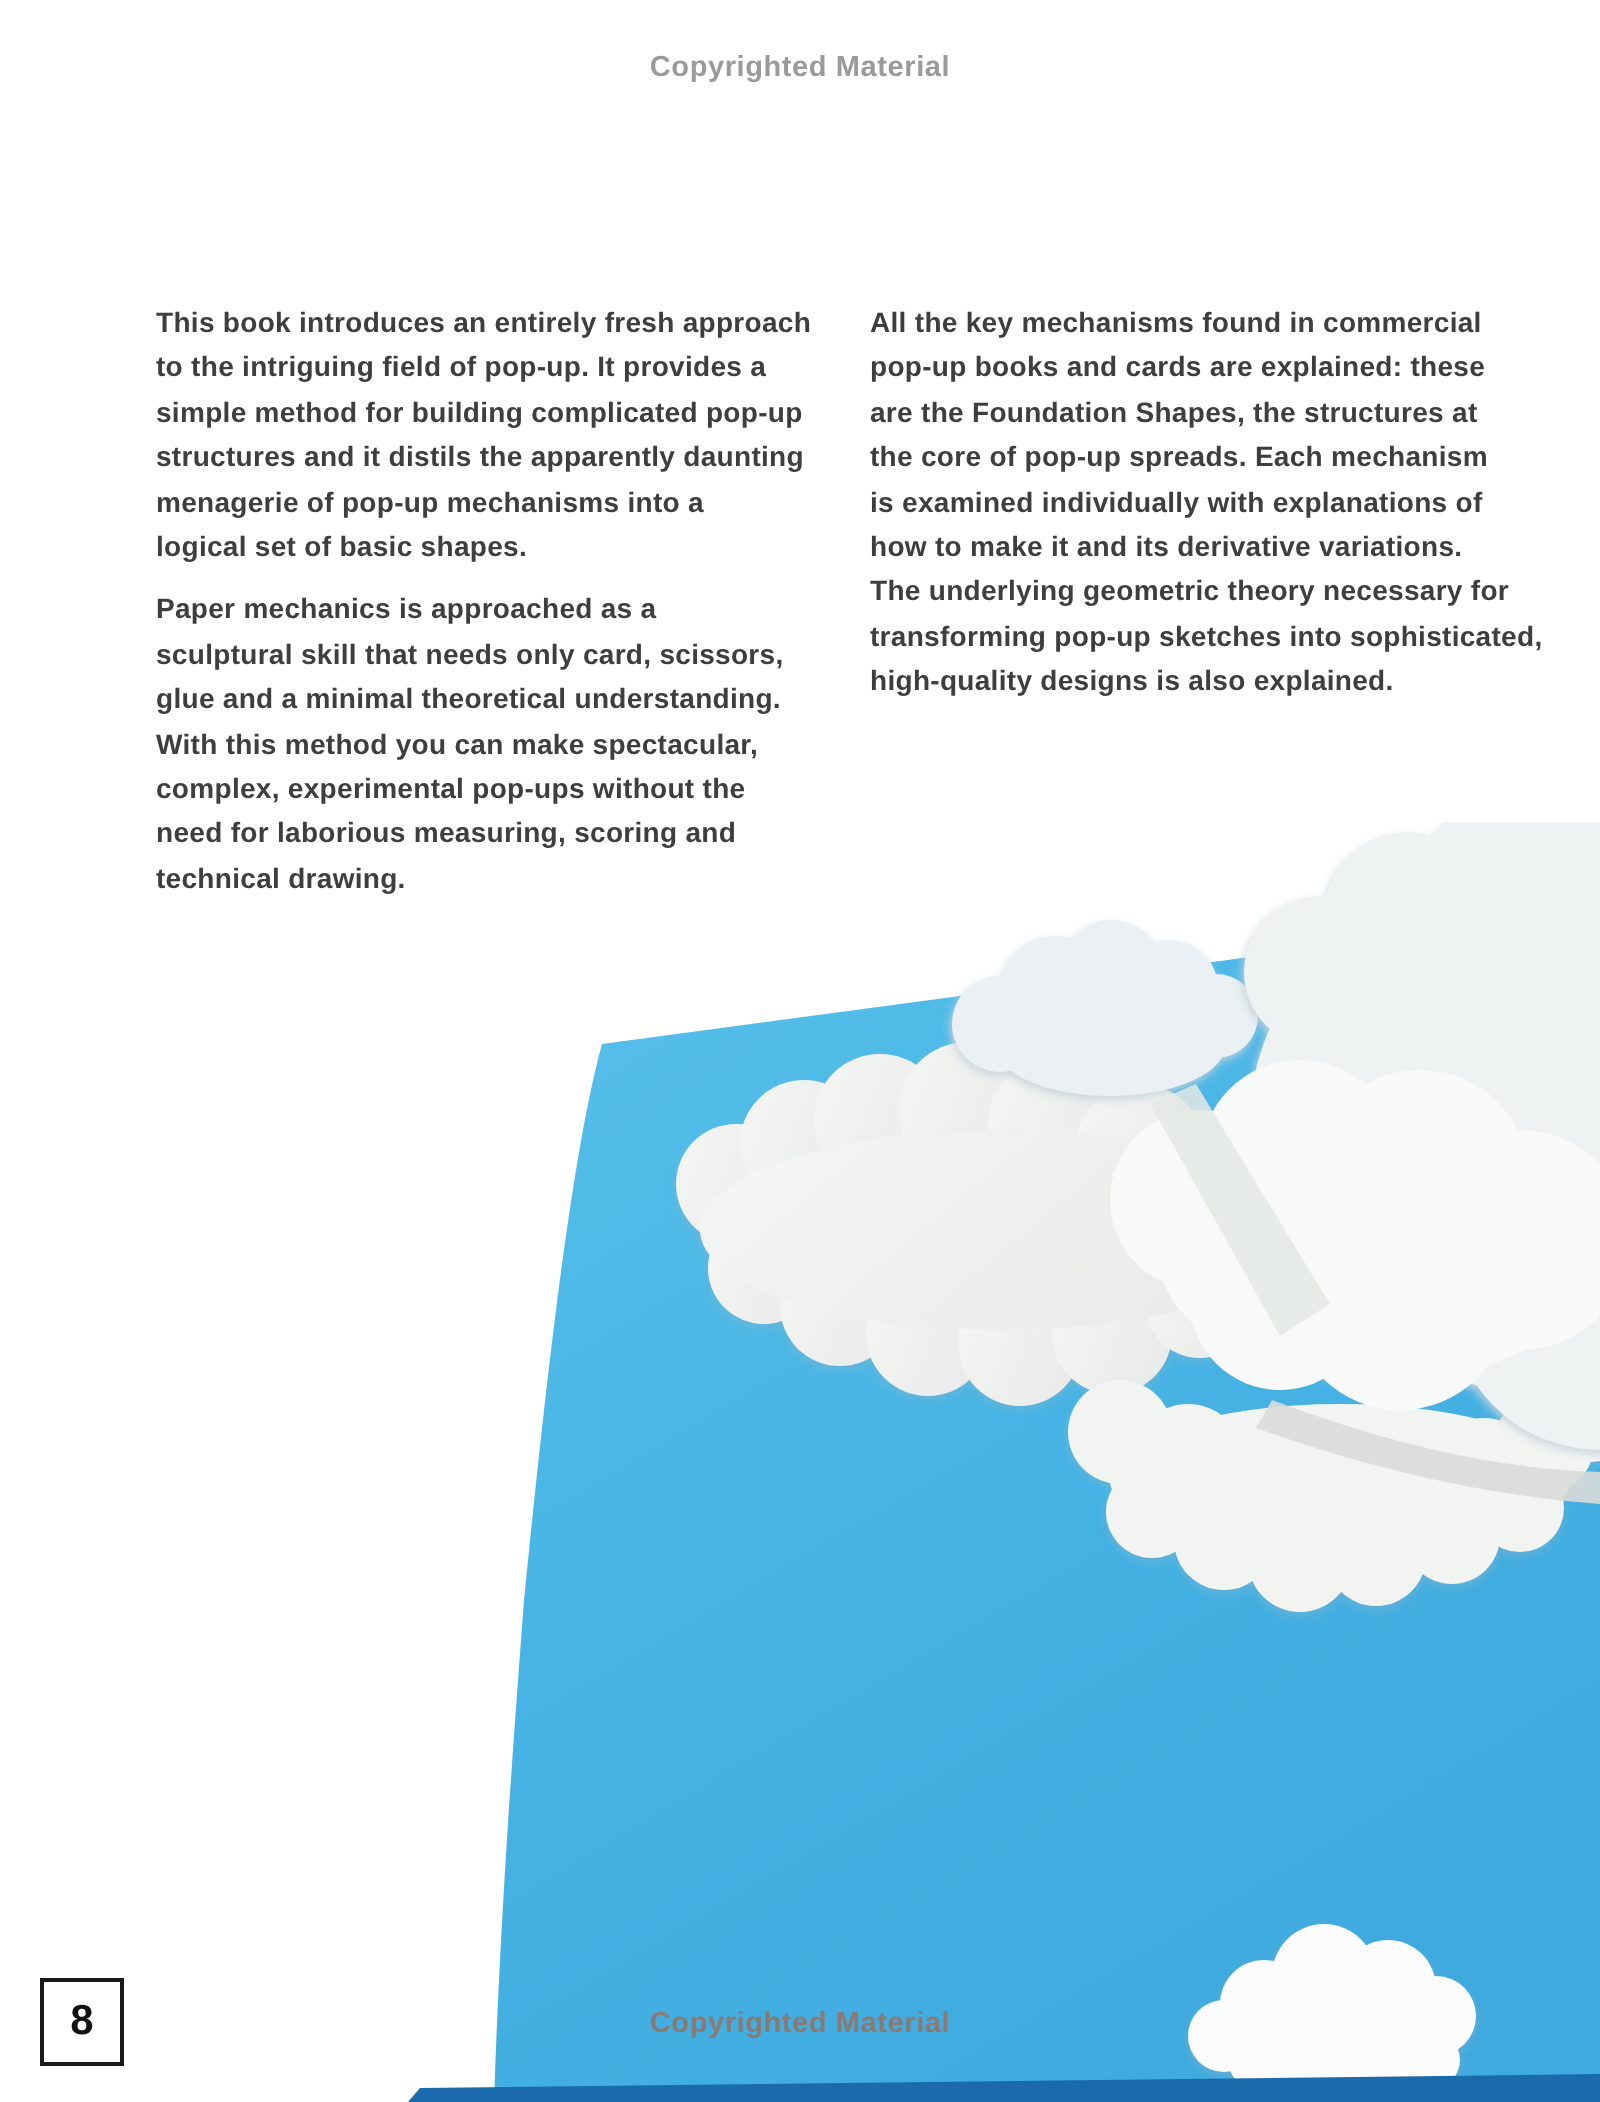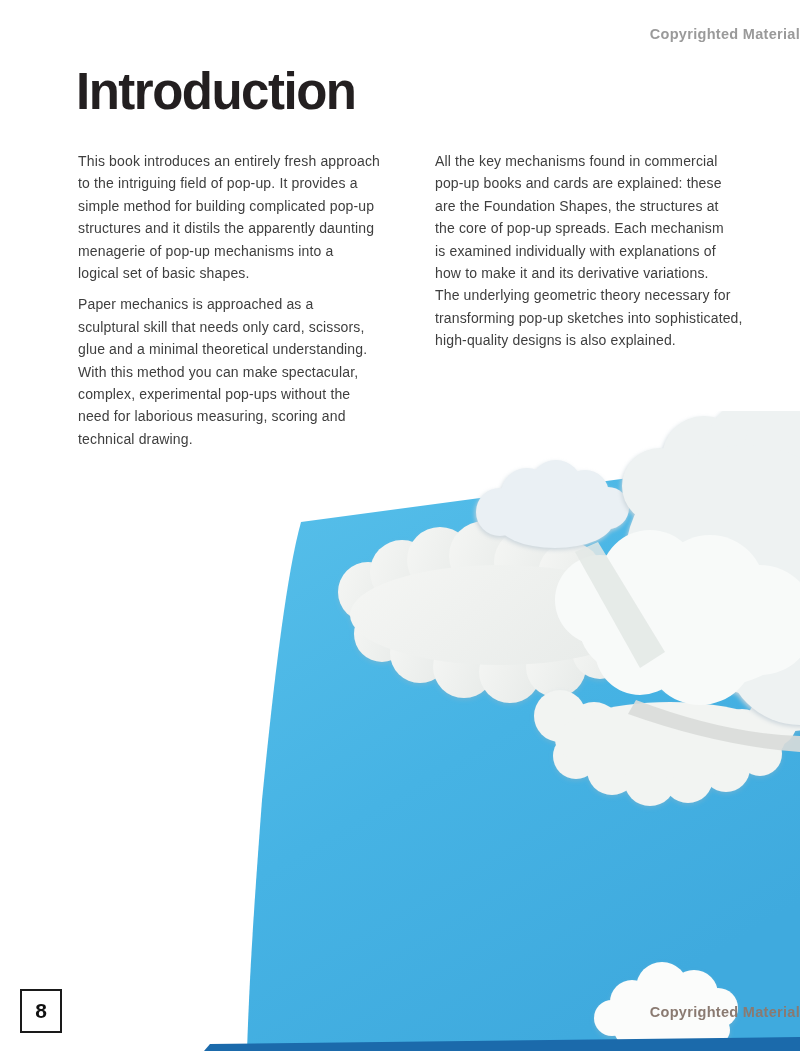--- a/index.html
+++ b/index.html
@@ -1,53 +1,52 @@
 <!DOCTYPE html>
 <html><head>
 <meta charset="utf-8">
 <style>
   html,body{margin:0;padding:0;background:#fff;}
   .page{
     position:relative;width:800px;height:1051px;background:#ffffff;
     font-family:"Liberation Sans",sans-serif;overflow:hidden;
   }
   .copyright{
-    position:absolute;left:0;width:800px;text-align:right;
+    position:absolute;left:0;width:800px;text-align:center;
     font-size:14.5px;font-weight:bold;letter-spacing:.3px;
   }
   .copyright-top{top:26px;color:#9a9a9a;}
   .copyright-bottom{top:1004px;color:#8a7a71;z-index:3;}
   .title{
     position:absolute;left:76px;top:62px;
     font-size:51px;font-weight:bold;color:#231f20;letter-spacing:-1.5px;
   }
   .col{
     position:absolute;top:150px;
     font-size:14px;line-height:22.4px;color:#3e3e3e;letter-spacing:.15px;
   }
   .col-left{left:78px;width:330px;}
   .col-right{left:413px;width:352px;margin-left:22px;}
-  .para{white-space:pre-line;}
+  .para{white-space:pre-line;font-weight:bold;}
   .para + .para{margin-top:9px;}
   .photo{position:absolute;left:0;top:411px;width:800px;height:640px;z-index:1;}
   .pagenum-box{
     position:absolute;left:20px;top:989px;width:38px;height:40px;
     border:2px solid #1a1a1a;background:#fff;z-index:2;
     display:flex;align-items:center;justify-content:center;
     font-size:21px;font-weight:bold;color:#111;
   }
 </style>
 </head>
 <body>
 
 <div class="page">
 
   <div class="copyright copyright-top">Copyrighted Material</div>
 
-  <div class="title">Introduction</div>
 
   <div class="col col-left">
     <div class="para">This book introduces an entirely fresh approach
 to the intriguing field of pop-up. It provides a
 simple method for building complicated pop-up
 structures and it distils the apparently daunting
 menagerie of pop-up mechanisms into a
 logical set of basic shapes.</div>
     <div class="para">Paper mechanics is approached as a
 sculptural skill that needs only card, scissors,

